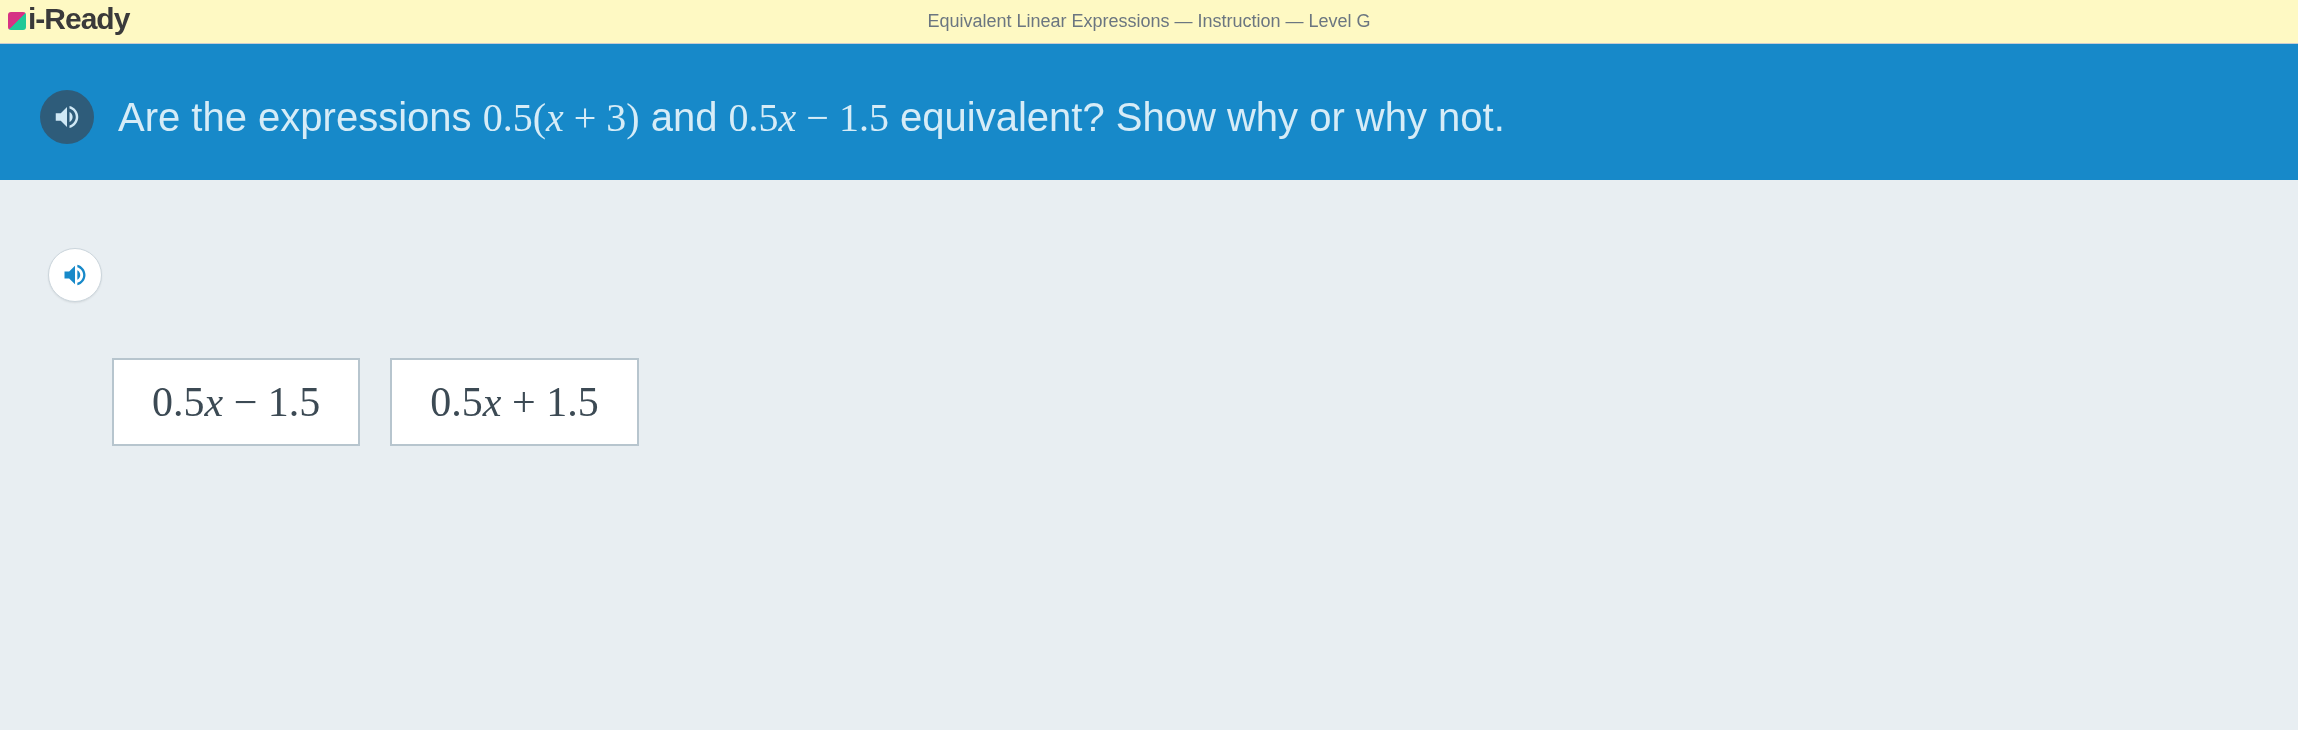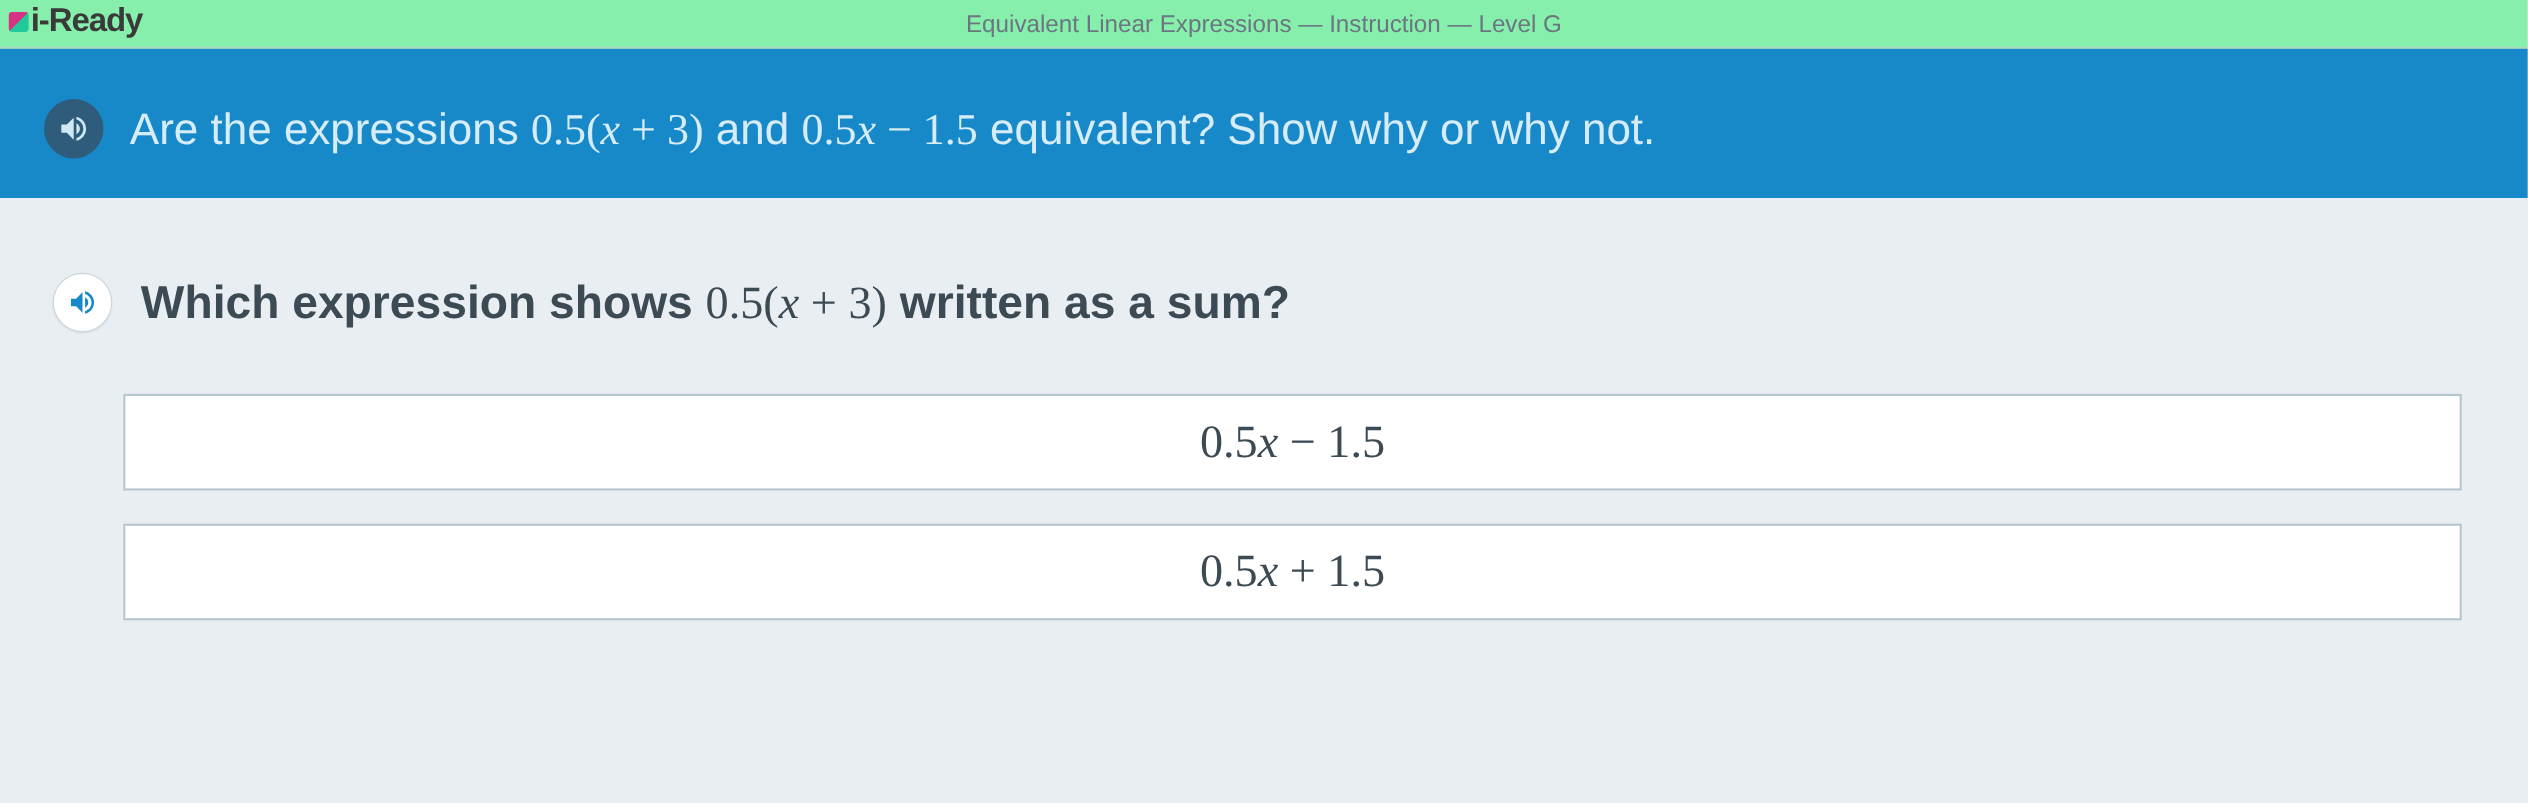--- a/index.html
+++ b/index.html
@@ -9,21 +9,21 @@
     }
     body {
       font-family: Arial, Helvetica, sans-serif;
       background: #e8eef2;
       width: 2298px;
       height: 730px;
       overflow: hidden;
     }
     .top-bar {
       height: 44px;
-      background: #86efac;
+      background: #fef9c3;
       border-bottom: 1px solid #c8ccd0;
       display: flex;
       align-items: center;
       position: relative;
     }
     .logo {
       position: absolute;
       left: 8px;
       top: 2px;
       font-size: 30px;
@@ -36,21 +36,21 @@
       width: 18px;
       height: 18px;
       background: linear-gradient(135deg, #d63384 0%, #d63384 50%, #20c997 50%, #20c997 100%);
       border-radius: 3px;
       margin-right: 2px;
       vertical-align: middle;
     }
     .lesson-title {
       width: 100%;
       text-align: center;
-      font-size: 22px;
+      font-size: 18px;
       color: #6b7680;
       font-weight: 500;
     }
     .question-banner {
       background: #1789c9;
       padding: 46px 40px 36px 40px;
       display: flex;
       align-items: center;
       gap: 24px;
     }
@@ -118,21 +118,20 @@
       font-family: 'Times New Roman', Times, serif;
       font-weight: 400;
     }
     .sub-question-text .math-var {
       font-style: italic;
     }
     .options-row {
       display: flex;
       gap: 30px;
       padding-left: 64px;
-      flex-direction: column;
     }
     .option-button {
       background: #ffffff;
       border: 2px solid #b7c5ce;
       padding: 18px 38px;
       font-size: 42px;
       color: #3c4a54;
       font-family: 'Times New Roman', Times, serif;
       cursor: pointer;
       min-width: 240px;
@@ -163,23 +162,20 @@
   </div>
 </div>
 
 <div class="content-area">
   <div class="sub-question-row">
     <button class="speaker-button-light">
       <svg viewBox="0 0 24 24">
         <path d="M3 9v6h4l5 5V4L7 9H3zm13.5 3c0-1.77-1.02-3.29-2.5-4.03v8.05c1.48-.73 2.5-2.25 2.5-4.02zM14 3.23v2.06c2.89.86 5 3.54 5 6.71s-2.11 5.85-5 6.71v2.06c4.01-.91 7-4.49 7-8.77s-2.99-7.86-7-8.77z"></path>
       </svg>
     </button>
-    <div class="sub-question-text">
-      <span>Which expression shows </span><span class="math"><span>0.5(</span><span class="math-var">x</span><span> + 3)</span></span><span> written as a sum?</span>
-    </div>
   </div>
 
   <div class="options-row">
     <button class="option-button">
       <span>0.5</span><span class="math-var">x</span><span> − 1.5</span>
     </button>
     <button class="option-button">
       <span>0.5</span><span class="math-var">x</span><span> + 1.5</span>
     </button>
   </div>

